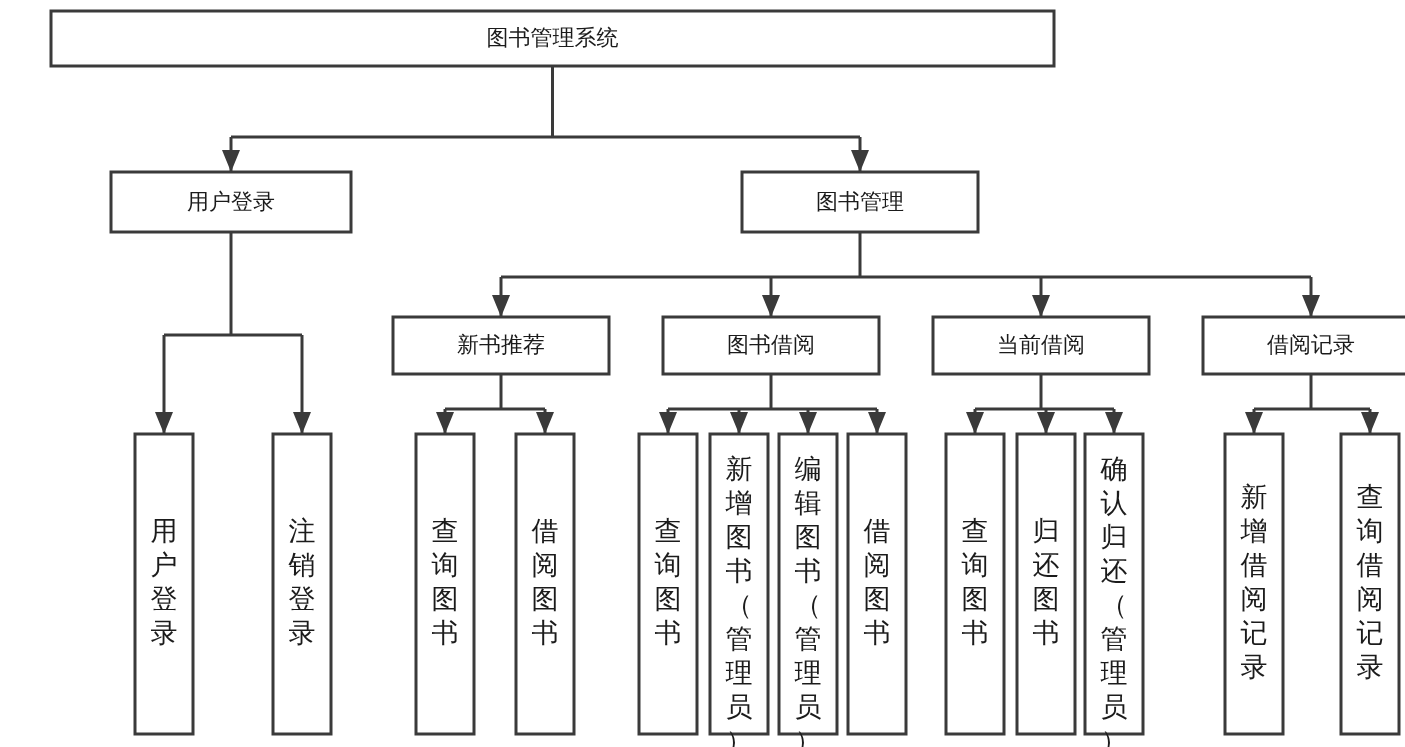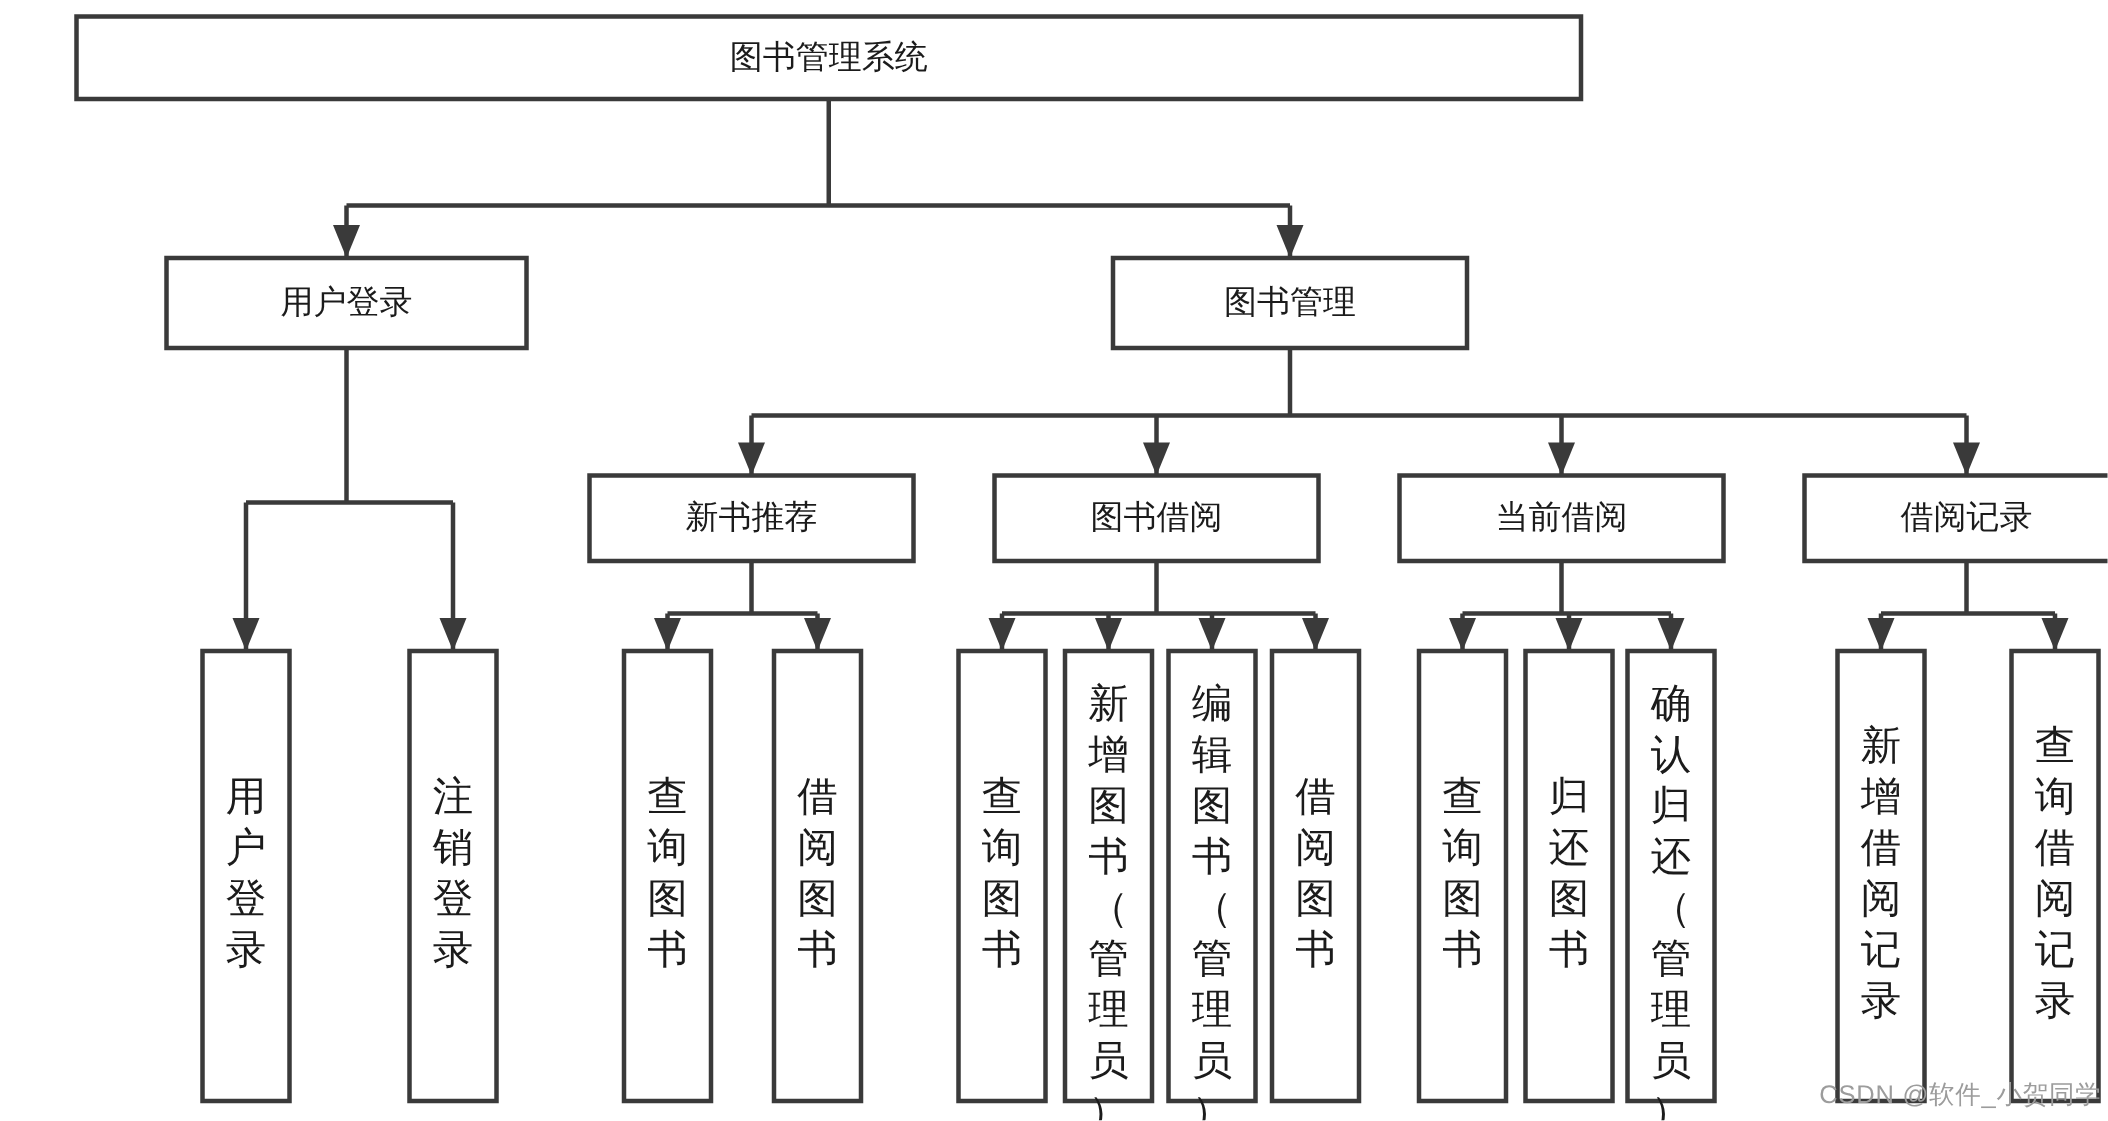--- a/index.html
+++ b/index.html
@@ -290,14 +290,13 @@
             <text x="1339" y="499" class="leaf-label-char">查</text>
             <text x="1339" y="533" class="leaf-label-char">询</text>
             <text x="1339" y="567" class="leaf-label-char">借</text>
             <text x="1339" y="601" class="leaf-label-char">阅</text>
             <text x="1339" y="635" class="leaf-label-char">记</text>
             <text x="1339" y="669" class="leaf-label-char">录</text>
           </g>
         </g>
       </g>
   </svg>
-  <div class="watermark">CSDN @软件_小贺同学</div>
 </div>
 
 </body></html>

